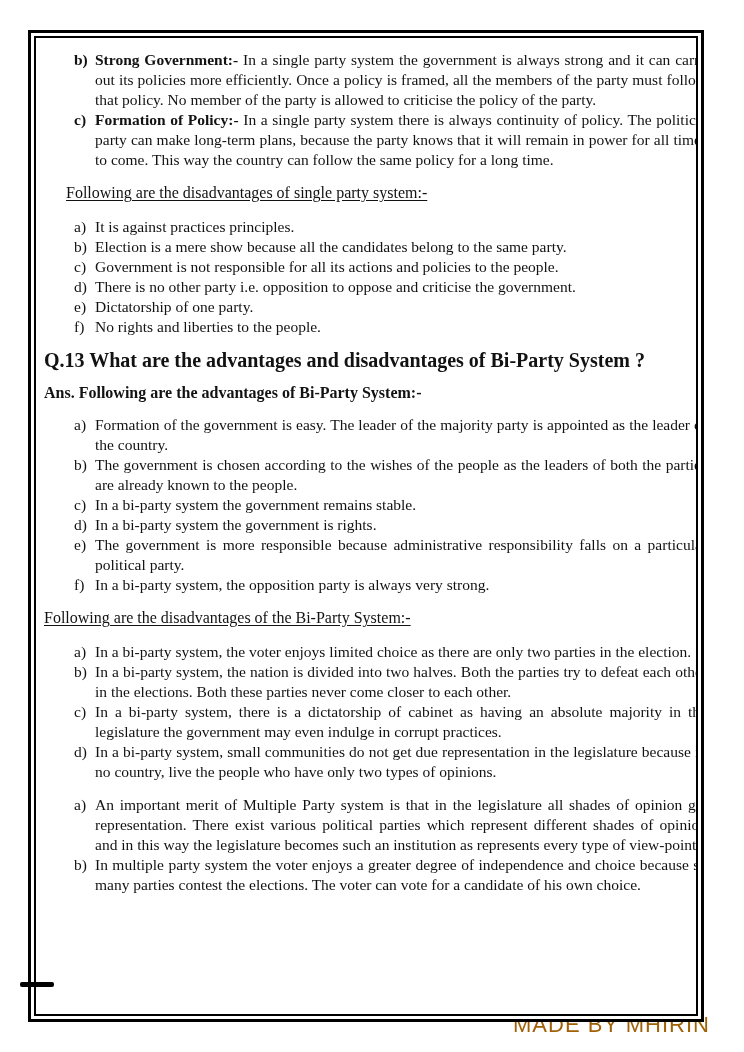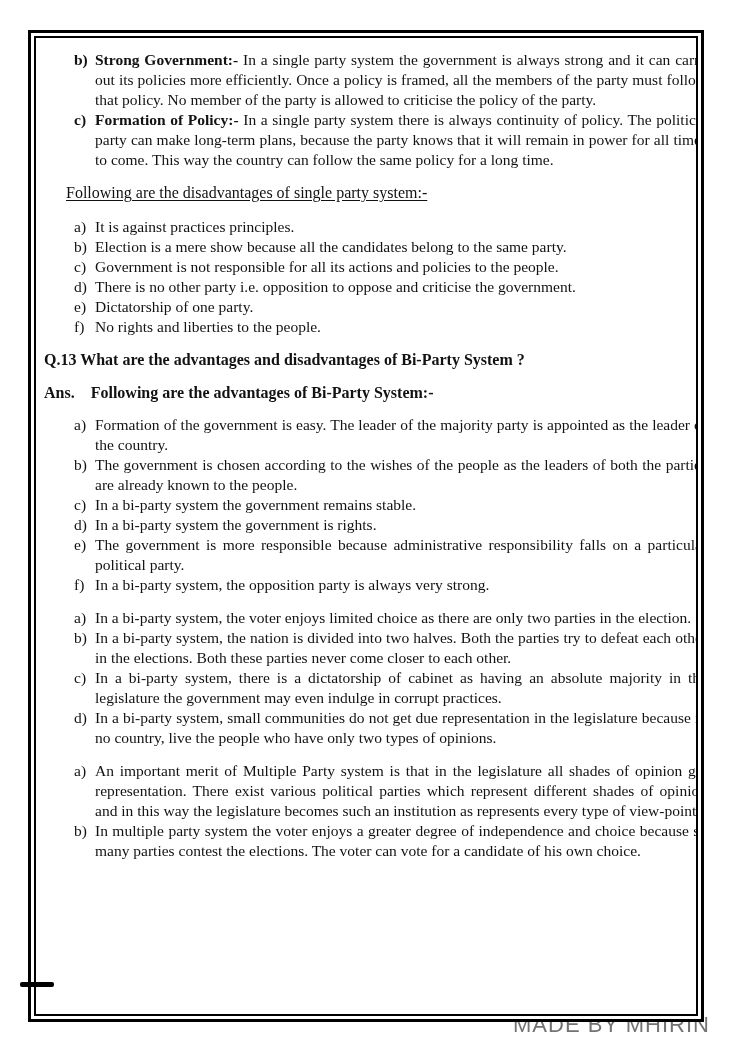--- a/index.html
+++ b/index.html
@@ -11,21 +11,21 @@
     font-family:"Liberation Serif","DejaVu Serif",serif;
     color:#121212;
   }
   .watermark{
     position:absolute;
     top:1014px;right:34px;
     z-index:1;
     font-family:"Liberation Sans","DejaVu Sans",sans-serif;
     font-size:22px;line-height:1;
     letter-spacing:1px;
-    color:#737373;
+    color:#a16207;
   }
   .page-frame{
     position:absolute;
     left:28px;top:30px;
     width:676px;height:992px;
     box-sizing:border-box;
     border:3px solid #000000;
     background:#ffffff;
     z-index:2;
   }
@@ -49,23 +49,23 @@
   .letter{flex:none;width:21px;}
   .li-text{flex:none;width:612px;text-align:justify;}
   .heading{
     font-weight:normal;
     font-size:16px;
     text-decoration:underline;
     text-underline-offset:2px;
     margin:0 0 14px 0;
   }
   .heading.indent1{margin-left:22px;}
-  .qline{font-weight:bold;font-size:16px;margin:0 0 13px 0;}
+  .qline{font-weight:bold;font-size:20px;margin:0 0 13px 0;}
   .ansline{font-size:16px;margin:0 0 12px 0;}
-  .ansline .rest{font-weight:bold;margin-left:12px;}
+  .ansline .rest{font-weight:bold;}
   .dash-mark{
     position:absolute;
     left:20px;top:982px;
     width:34px;height:5px;
     background:#000000;
     border-radius:2px;
     z-index:3;
   }
 </style>
 </head>
@@ -140,20 +140,21 @@
         <div class="li">
           <span class="letter">e)</span>
           <div class="li-text">The government is more responsible because administrative responsibility falls on a particular political party.</div>
         </div>
         <div class="li">
           <span class="letter">f)</span>
           <div class="li-text">In a bi-party system, the opposition party is always very strong.</div>
         </div>
       </div>
 
+      <div class="heading">Following are the disadvantages of the Bi-Party System:-</div>
 
       <div class="list">
         <div class="li">
           <span class="letter">a)</span>
           <div class="li-text">In a bi-party system, the voter enjoys limited choice as there are only two parties in the election.</div>
         </div>
         <div class="li">
           <span class="letter">b)</span>
           <div class="li-text">In a bi-party system, the nation is divided into two halves. Both the parties try to defeat each other in the elections. Both these parties never come closer to each other.</div>
         </div>

